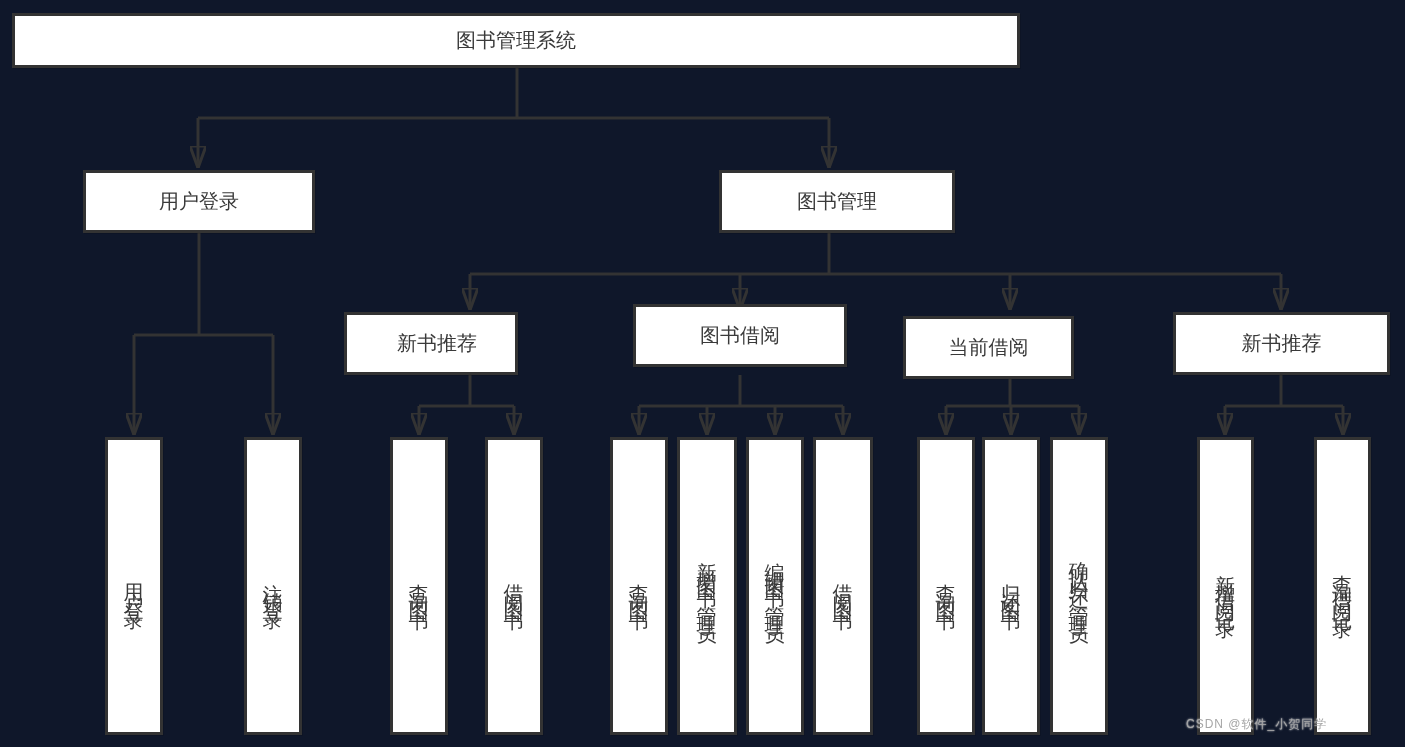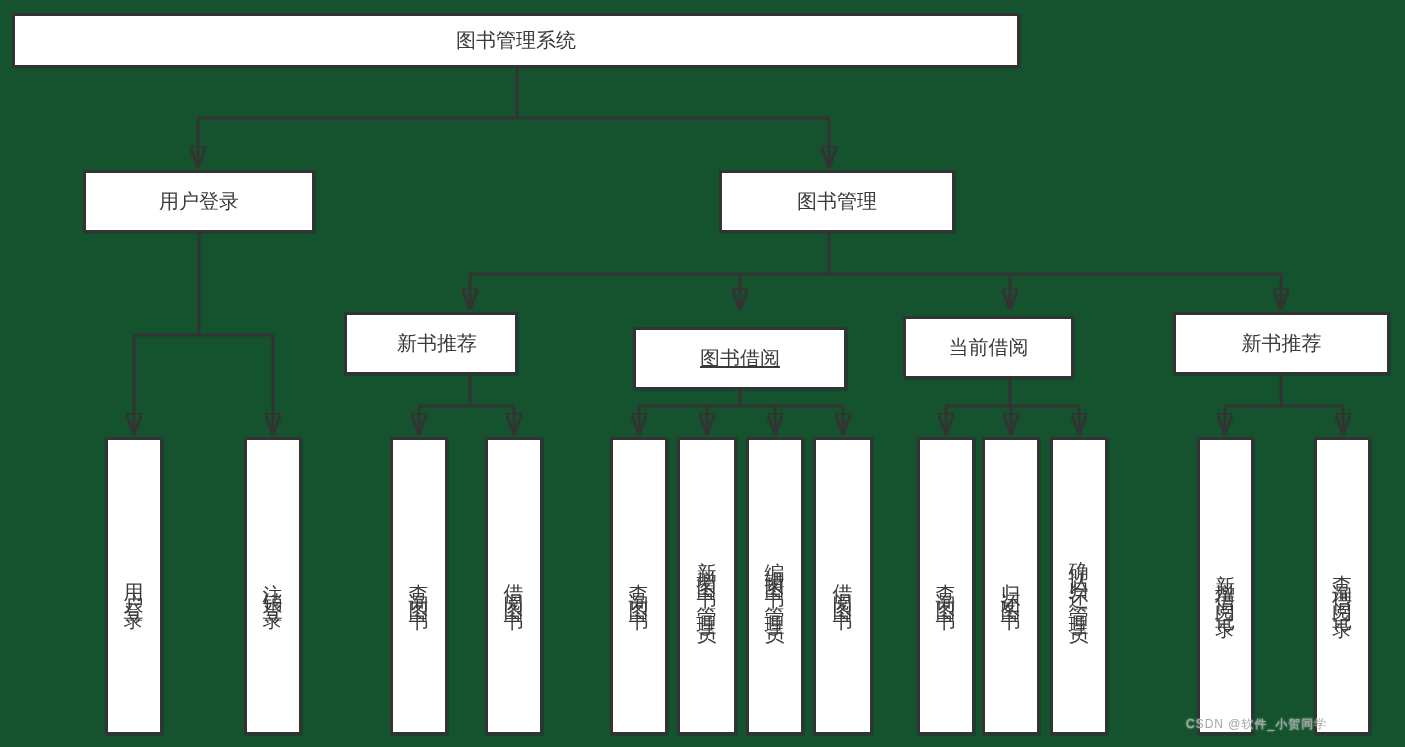--- a/index.html
+++ b/index.html
@@ -4,21 +4,21 @@
 <style>
   html, body {
     margin: 0;
     padding: 0;
     background: #ffffff;
   }
   .canvas {
     position: relative;
     width: 1405px;
     height: 747px;
-    background: #14532d;
+    background: #0f172a;
     font-family: "Liberation Sans", "DejaVu Sans", sans-serif;
     color: #3a3a3a;
     overflow: hidden;
   }
   svg.connectors {
     position: absolute;
     left: 0; top: 0;
     width: 1405px;
     height: 747px;
   }
@@ -113,21 +113,21 @@
   <div class="node" style="left:83px; top:170px; width:232px; height:63px;">
     <span>用户登录</span>
   </div>
   <div class="node" style="left:711px; top:170px; width:236px; height:63px;margin-left:8px;">
     <span>图书管理</span>
   </div>
 
   <div class="node" style="left:344px; top:312px; width:174px; height:63px;padding-left:12px;">
     <span>新书推荐</span>
   </div>
-  <div class="node" style="left:633px; top:327px; width:214px; height:63px;text-decoration:underline;">
+  <div class="node" style="left:633px; top:304px; width:214px; height:63px;">
     <span>图书借阅</span>
   </div>
   <div class="node" style="left:903px; top:316px; width:171px; height:63px;text-align:center;">
     <span>当前借阅</span>
   </div>
   <div class="node" style="left:1173px; top:312px; width:217px; height:63px;">
     <span>新书推荐</span>
   </div>
 
   <div class="node leaf" style="left:105px; top:437px; width:58px; height:298px;">

